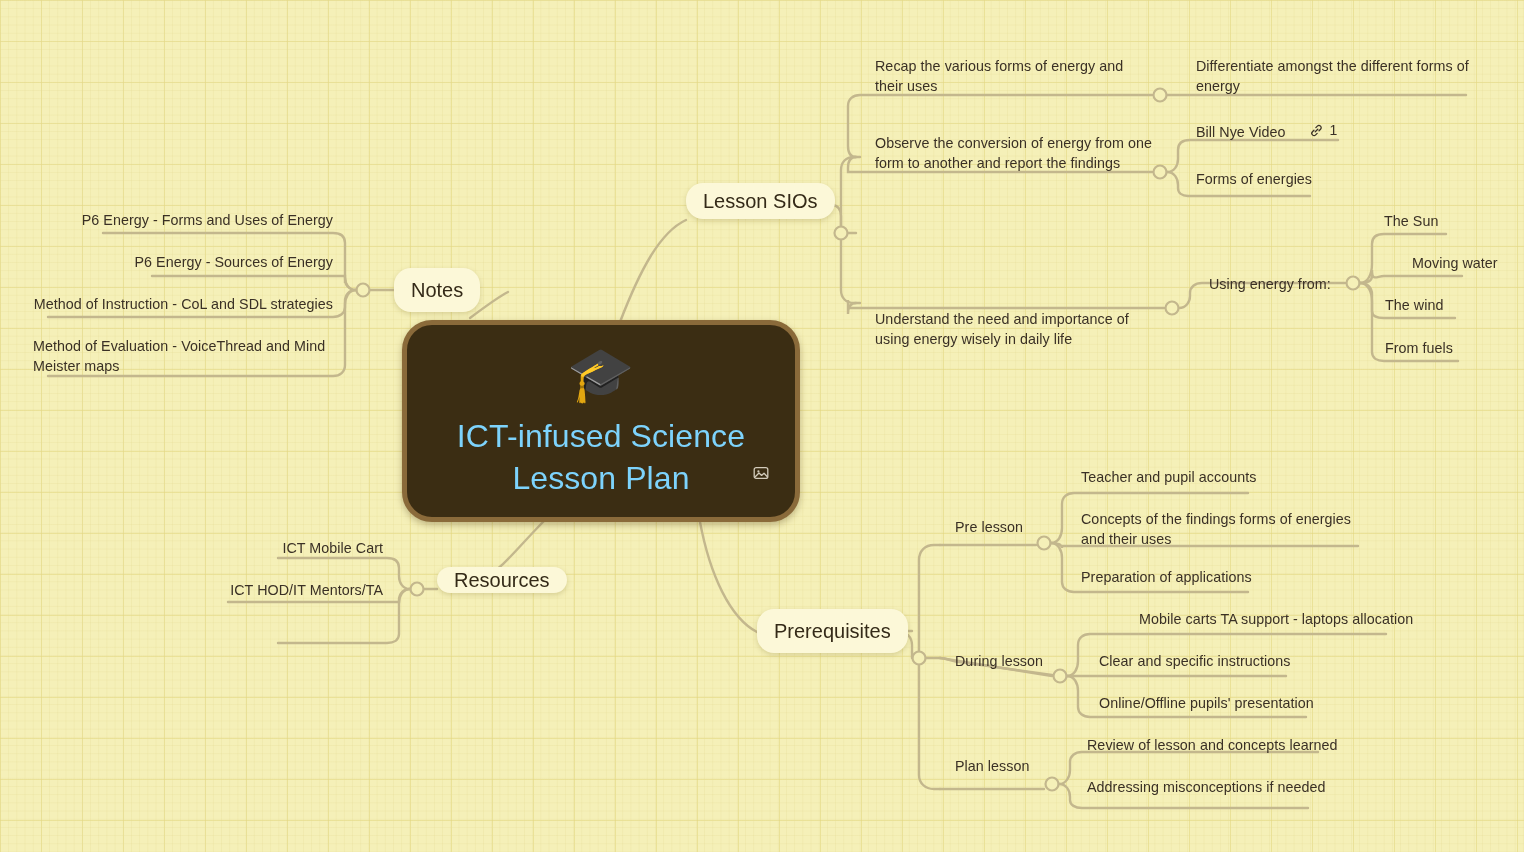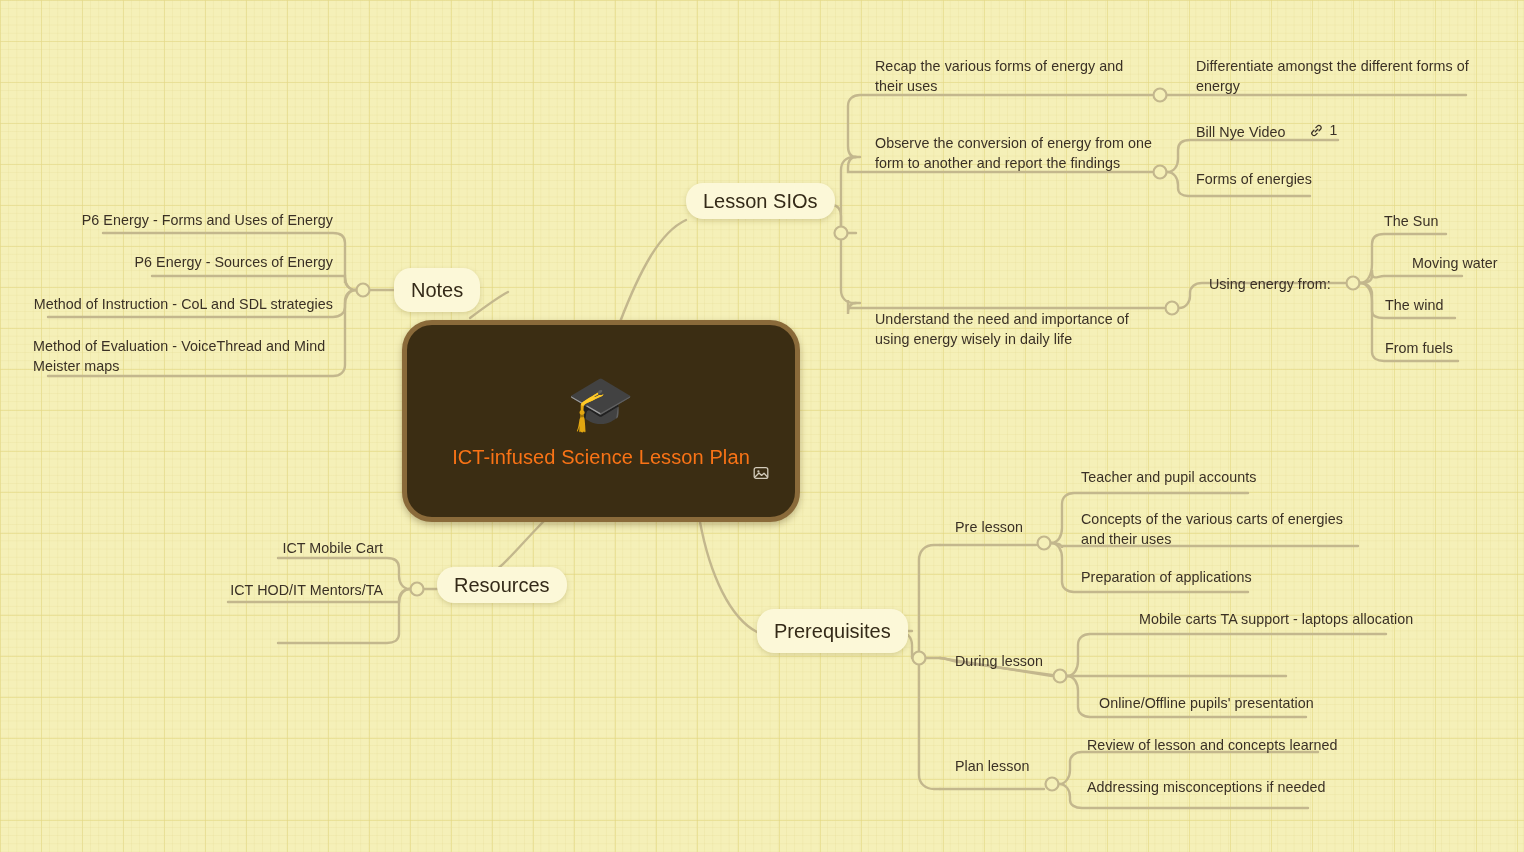--- a/index.html
+++ b/index.html
@@ -44,22 +44,22 @@
     justify-content: center;
   }
   .root-emoji {
     font-size: 54px;
     line-height: 1;
     margin-top: 4px;
     margin-bottom: 14px;
     user-select: none;
   }
   .root-title {
-    color: #f97316;
-    font-size: 20px;
+    color: #7dd3fc;
+    font-size: 32px;
     line-height: 1.32;
     text-align: center;
     max-width: 330px;
     font-weight: 400;
     letter-spacing: 0.1px;
   }
   .root-img-icon {
     position: absolute;
     right: 26px; bottom: 36px;
     width: 16px; height: 16px;
@@ -75,21 +75,21 @@
     color: #342a18;
     display: flex;
     align-items: center;
     justify-content: center;
     padding: 0 17px;
     box-sizing: border-box;
     white-space: nowrap;
   }
   .pill.lesson-sios { left: 686px; top: 183px; height: 36px; font-size: 20px; }
   .pill.notes       { left: 394px; top: 268px; height: 44px; font-size: 20px; }
-  .pill.resources   { left: 437px; top: 567px; height: 36px; font-size: 20px; }
+  .pill.resources   { left: 437px; top: 567px; height: 26px; font-size: 20px; }
   .pill.prereq      { left: 757px; top: 609px; height: 44px; font-size: 20px; }
 
   
   .tnode {
     position: absolute;
     color: #3a3025;
     font-size: 14.3px;
     line-height: 1.42;
     letter-spacing: 0.05px;
   }
@@ -282,32 +282,35 @@
     <span class="label">ICT HOD/IT Mentors/TA</span>
   </div>
 
   <div class="tnode r" style="left:955px; top:517px; width:120px;">
     <span class="label">Pre lesson</span>
   </div>
   <div class="tnode r" style="left:1081px; top:467px; width:270px;">
     <span class="label">Teacher and pupil accounts</span>
   </div>
   <div class="tnode r" style="left:1081px; top:509px; width:280px;">
-    <span class="label">Concepts of the various carts of energies and their uses</span>
+    <span class="label">Concepts of the findings forms of energies and their uses</span>
   </div>
   <div class="tnode r" style="left:1081px; top:567px; width:270px;">
     <span class="label">Preparation of applications</span>
   </div>
 
   <div class="tnode r" style="left:955px; top:651px; width:125px;">
     <span class="label">During lesson</span>
   </div>
   <div class="tnode r" style="left:1099px; top:609px; width:300px;margin-left:40px;">
     <span class="label">Mobile carts TA support - laptops allocation</span>
   </div>
+  <div class="tnode r" style="left:1099px; top:651px; width:300px;">
+    <span class="label">Clear and specific instructions</span>
+  </div>
   <div class="tnode r" style="left:1099px; top:693px; width:300px;">
     <span class="label">Online/Offline pupils' presentation</span>
   </div>
 
   <div class="tnode r" style="left:955px; top:756px; width:120px;">
     <span class="label">Plan lesson</span>
   </div>
   <div class="tnode r" style="left:1087px; top:735px; width:290px;">
     <span class="label">Review of lesson and concepts learned</span>
   </div>

